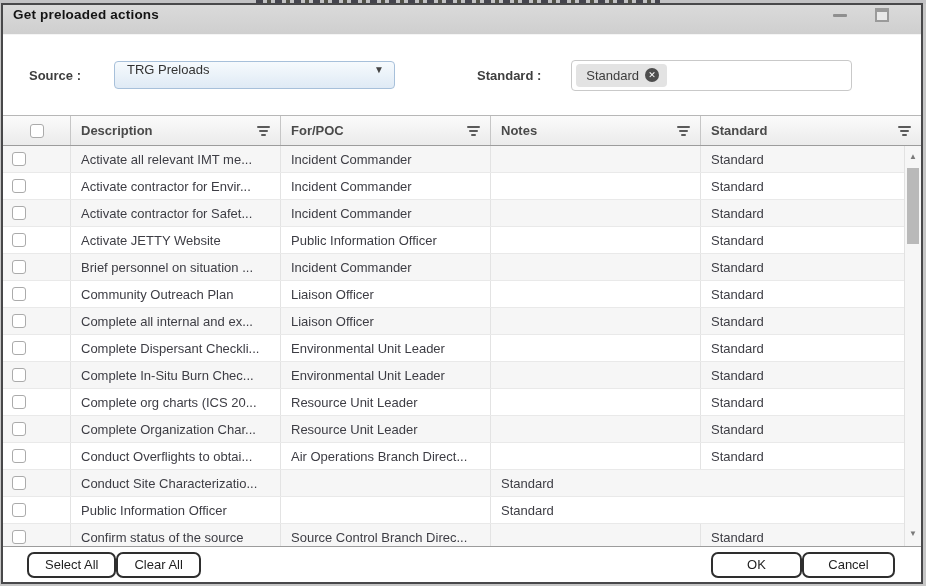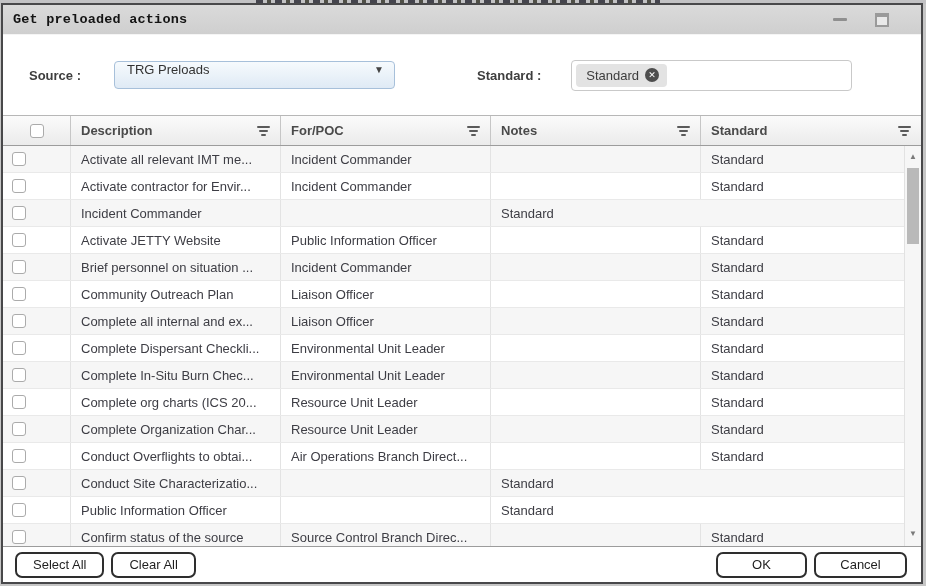--- a/index.html
+++ b/index.html
@@ -25,23 +25,22 @@
     border:2px solid #48484a;
     background:#ffffff;
     display:flex; flex-direction:column;
     box-shadow:0 0 0 1px #8a8a8a inset;
   }
   
   .titlebar {
     height:30px; flex:0 0 30px;
     background:linear-gradient(#dadada,#cfcfcf);
     border-bottom:1px solid #f5f5f5;
-    display:flex; align-items:center;
+    display:flex; align-items:flex-end;
     padding:12px 10px;
-    font-family:Liberation Mono, monospace;
   }
   .titlebar .title { font-weight:bold; font-size:13.5px; color:#141414; letter-spacing:.2px; }
   .titlebar .win-btns { margin-left:auto; display:flex; align-items:center; gap:28px; padding-right:22px; }
   .min-icon { width:14px; height:3px; background:#8f8f8f; border-radius:1px; }
   .max-icon { width:14px; height:14px; border:2px solid #9a9a9a; background:#e9e9e9; border-top-width:4px; }
   
   .filters {
     height:80px; flex:0 0 80px;
     background:#ffffff;
     display:flex; align-items:center;
@@ -152,22 +151,21 @@
     width:12px; height:76px;
     background:#b9b9b9;
     cursor:pointer;
   }
   
   .footer {
     flex:0 0 36px; height:36px;
     border-top:1px solid #9c9c9c;
     background:#ffffff;
     display:flex; align-items:center;
-    padding:0 12px;
-    gap:7px;
+    padding:0 24px;
   }
   .btn {
     height:26px;
     background:#fff;
     border:2px solid #2e2e2e;
     border-radius:7px;
     font-size:13px; color:#1f1f1f;
     padding:0 16px;
     display:inline-flex; align-items:center; justify-content:center;
     cursor:pointer;
@@ -263,20 +261,21 @@
           </div>
           <div class="cell">Activate contractor for Envir...</div>
           <div class="cell">Incident Commander</div>
           <div class="cell"></div>
           <div class="cell">Standard</div>
         </div>
         <div class="trow odd">
           <div class="cell ccell">
             <span class="checkbox"></span>
           </div>
+          <div class="cell">Activate contractor for Safet...</div>
           <div class="cell">Incident Commander</div>
           <div class="cell"></div>
           <div class="cell">Standard</div>
         </div>
         <div class="trow">
           <div class="cell ccell">
             <span class="checkbox"></span>
           </div>
           <div class="cell">Activate JETTY Website</div>
           <div class="cell">Public Information Officer</div>

